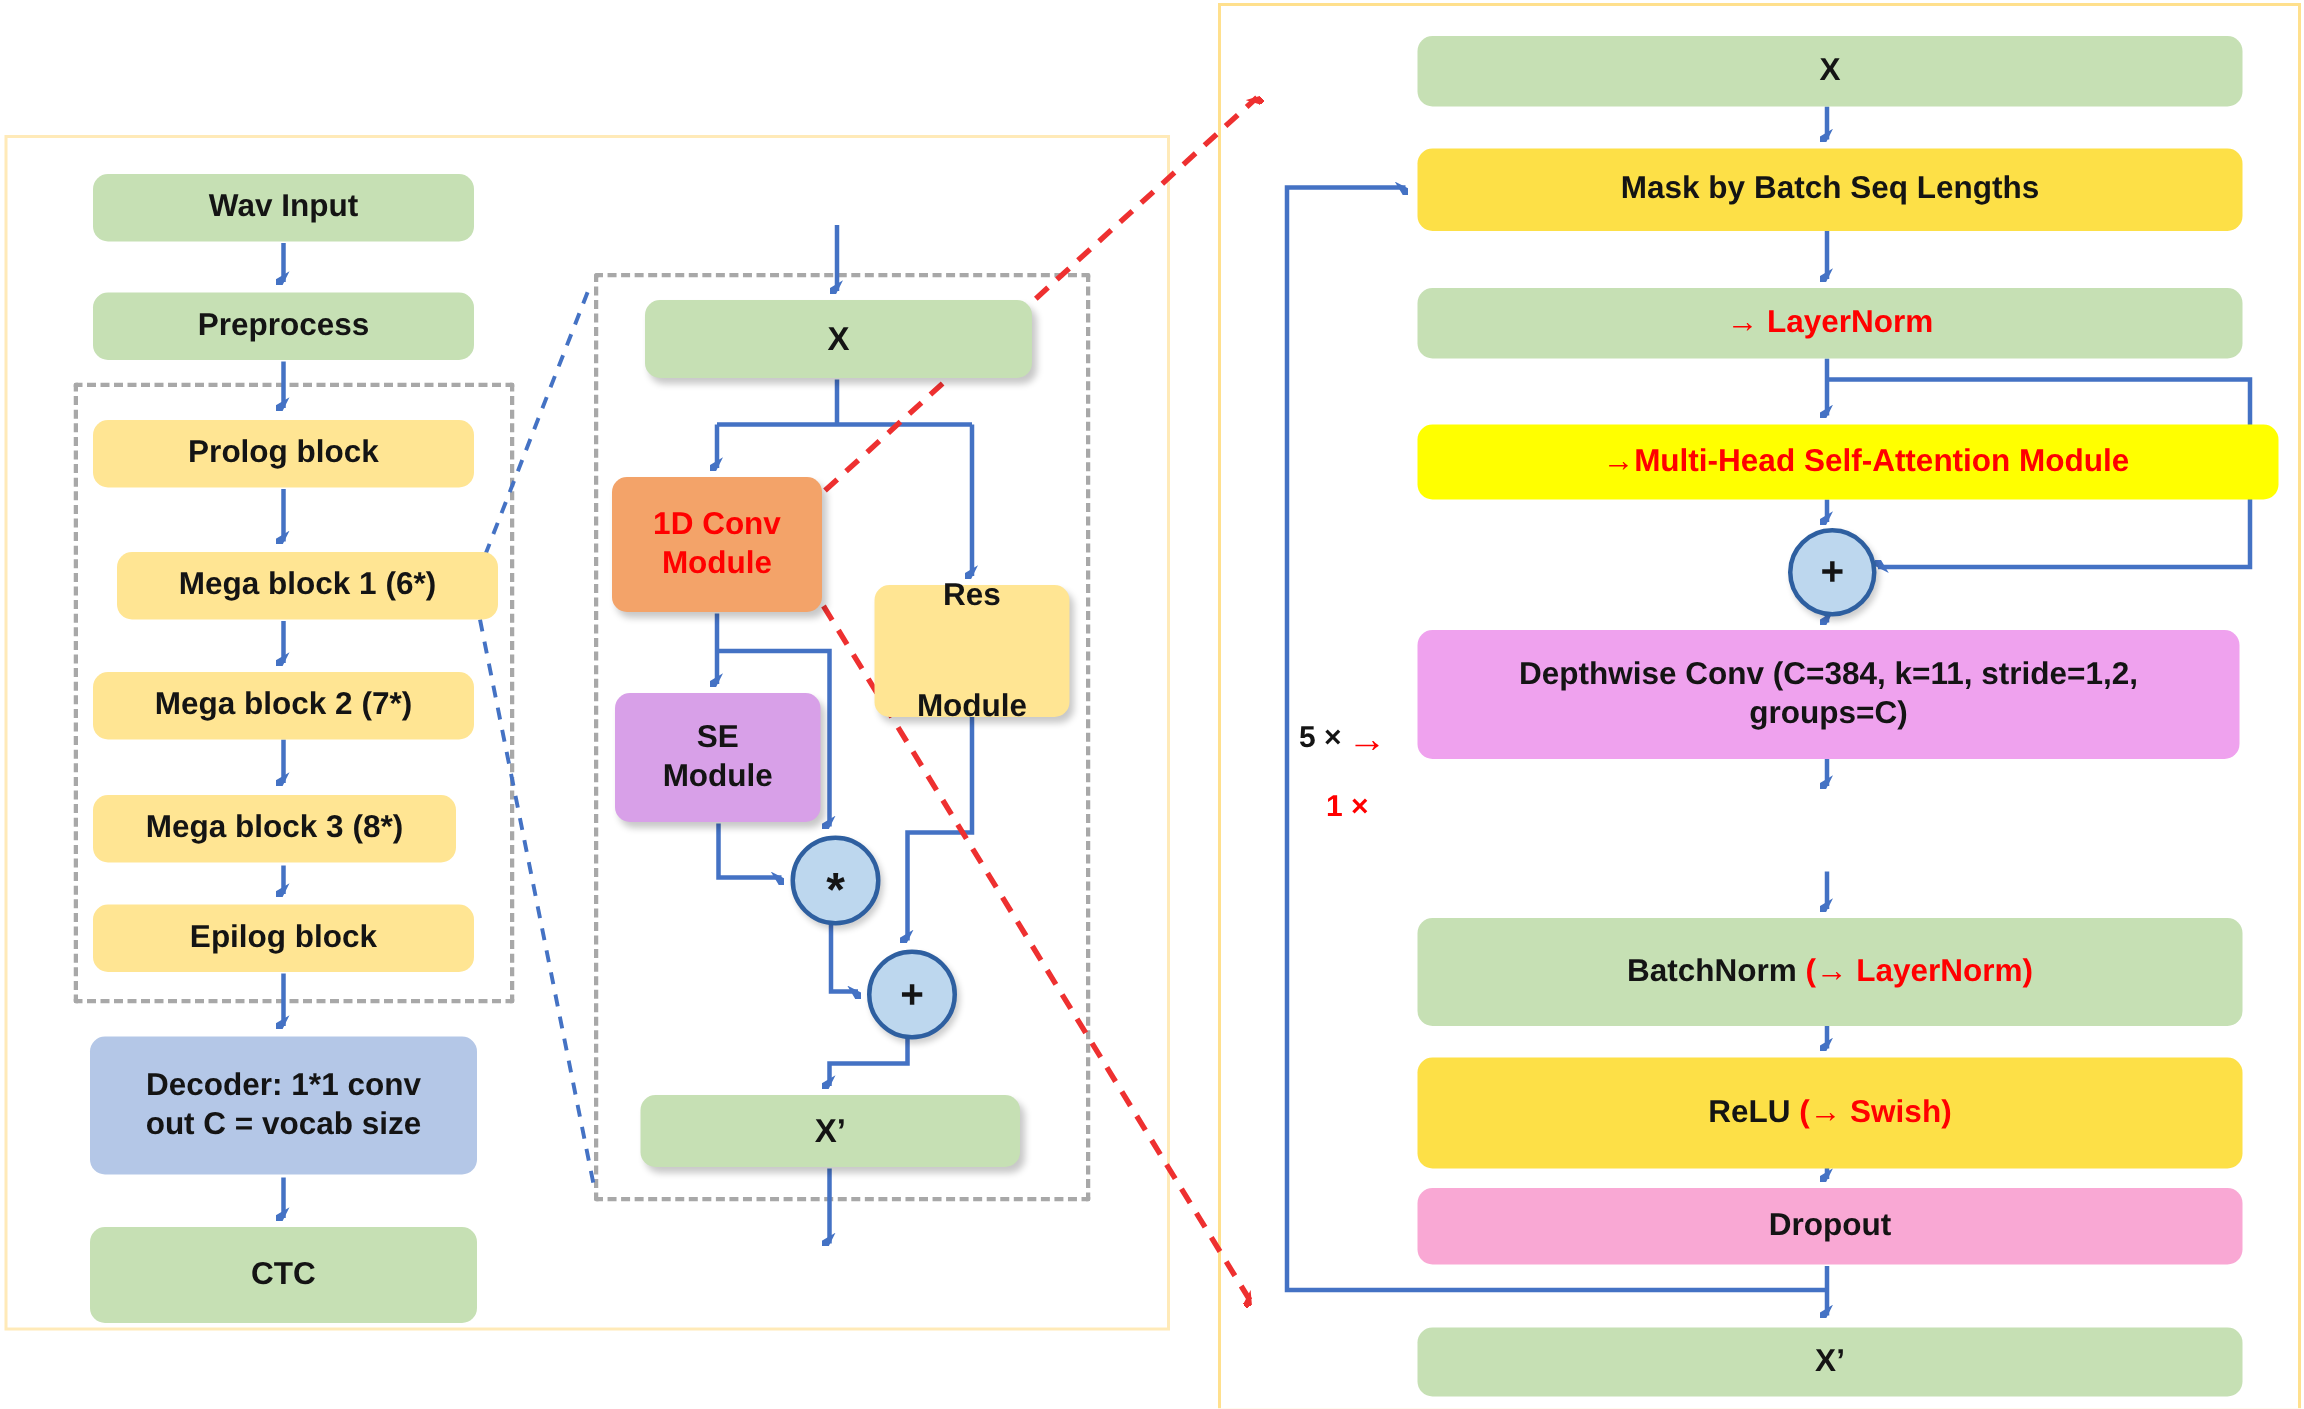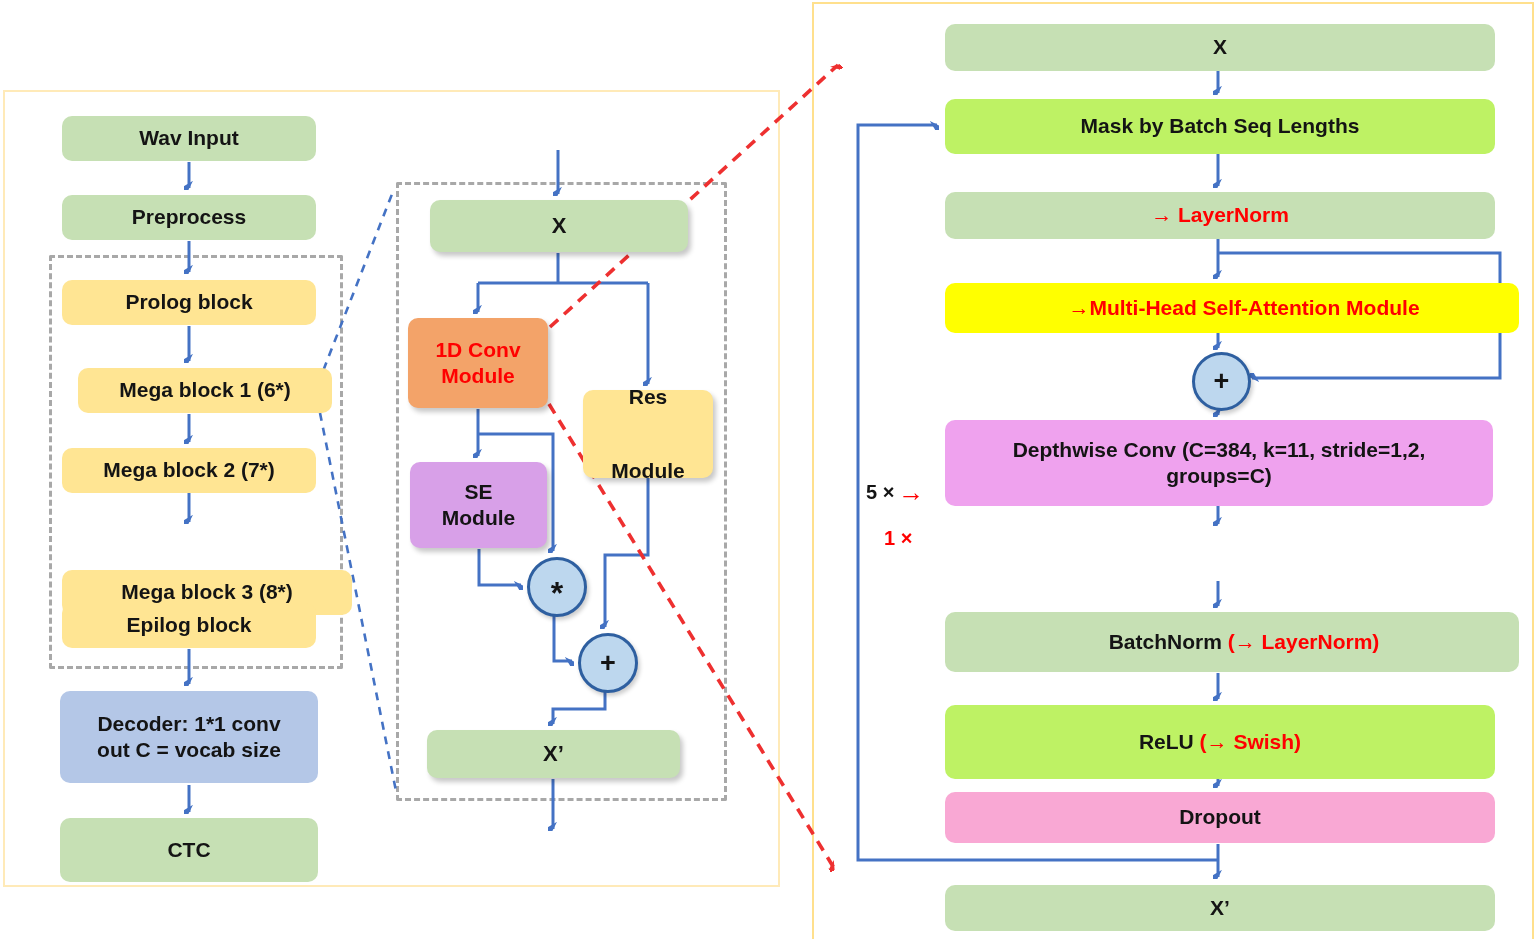--- a/index.html
+++ b/index.html
@@ -14,21 +14,21 @@
   .box{
     position:absolute;border-radius:10px;display:flex;flex-direction:column;
     align-items:center;justify-content:center;text-align:center;line-height:1.25;
   }
   .box span{display:block;}
   .inlinebox{flex-direction:row;}
   .inlinebox span{display:inline;white-space:pre;}
   .green{background:#c6e0b4;}
   .yellow{background:#ffe593;}
   .blue{background:#b4c7e7;}
-  .gray{background:#bef264;}
+  .gray{background:#fde047;}
   .lightgray{background:#f9a8d4;}
   .orange{background:#f3a369;}
   .purple{background:#d8a0e8;}
   .magenta{background:#efa2ee;}
   .brightyellow{background:#ffff00;padding-left:24px;}
   .red-text{color:#ff0000;}
   .shadow{box-shadow:3px 4px 5px rgba(0,0,0,.22);}
   .circle{
     position:absolute;border-radius:50%;background:#bdd7ee;border:3px solid #2e5fa0;
     display:flex;align-items:center;justify-content:center;font-size:27px;
@@ -113,21 +113,21 @@
   </div>
   <div class="box yellow fs21" style="left:62px;top:280px;width:254px;height:45px;">
     <span>Prolog block</span>
   </div>
   <div class="box yellow fs21" style="left:78px;top:368px;width:254px;height:45px;">
     <span>Mega block 1 (6*)</span>
   </div>
   <div class="box yellow fs21" style="left:62px;top:448px;width:254px;height:45px;">
     <span>Mega block 2 (7*)</span>
   </div>
-  <div class="box yellow fs21" style="left:62px;top:530px;width:290px;height:45px;margin-top:40px;">
+  <div class="box yellow fs21" style="left:62px;top:530px;width:242px;height:45px;">
     <span>Mega block 3 (8*)</span>
   </div>
   <div class="box yellow fs21" style="left:62px;top:603px;width:254px;height:45px;">
     <span>Epilog block</span>
   </div>
   <div class="box blue fs21" style="left:60px;top:691px;width:258px;height:92px;">
     <span>Decoder: 1*1 conv</span>
     <span>out C = vocab size</span>
   </div>
   <div class="box green fs21" style="left:60px;top:818px;width:258px;height:64px;">
@@ -171,21 +171,21 @@
   <div class="box brightyellow fs21 red-text" style="left:945px;top:283px;width:550px;height:50px;">
     <span>→Multi-Head Self-Attention Module</span>
   </div>
   <div class="circle" style="left:1192px;top:352px;width:53px;height:53px;">
     <span>+</span>
   </div>
   <div class="box magenta fs21" style="left:945px;top:420px;width:548px;height:86px;">
     <span>Depthwise Conv (C=384, k=11, stride=1,2,</span>
     <span>groups=C)</span>
   </div>
-  <div class="box green inlinebox fs21" style="left:945px;top:612px;width:550px;height:60px;padding-left:24px;">
+  <div class="box green inlinebox fs21" style="left:945px;top:612px;width:550px;height:72px;">
     <span>BatchNorm </span>
       <span class="red-text">(→ LayerNorm)</span>
   </div>
   <div class="box gray inlinebox fs21" style="left:945px;top:705px;width:550px;height:74px;">
     <span>ReLU </span>
       <span class="red-text">(→ Swish)</span>
   </div>
   <div class="box lightgray fs21" style="left:945px;top:792px;width:550px;height:51px;">
     <span>Dropout</span>
   </div>

